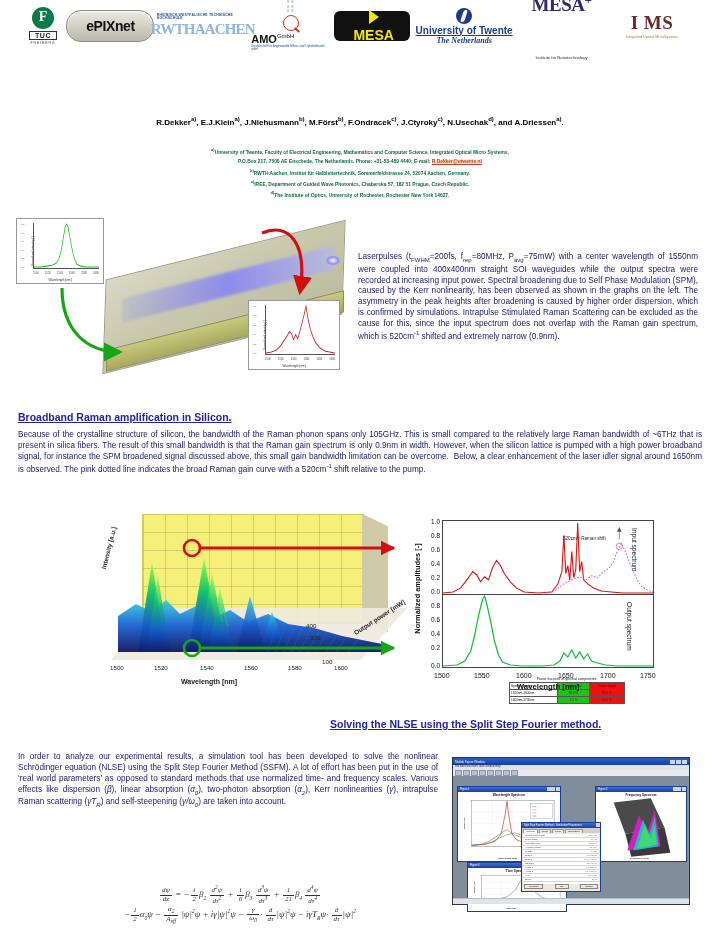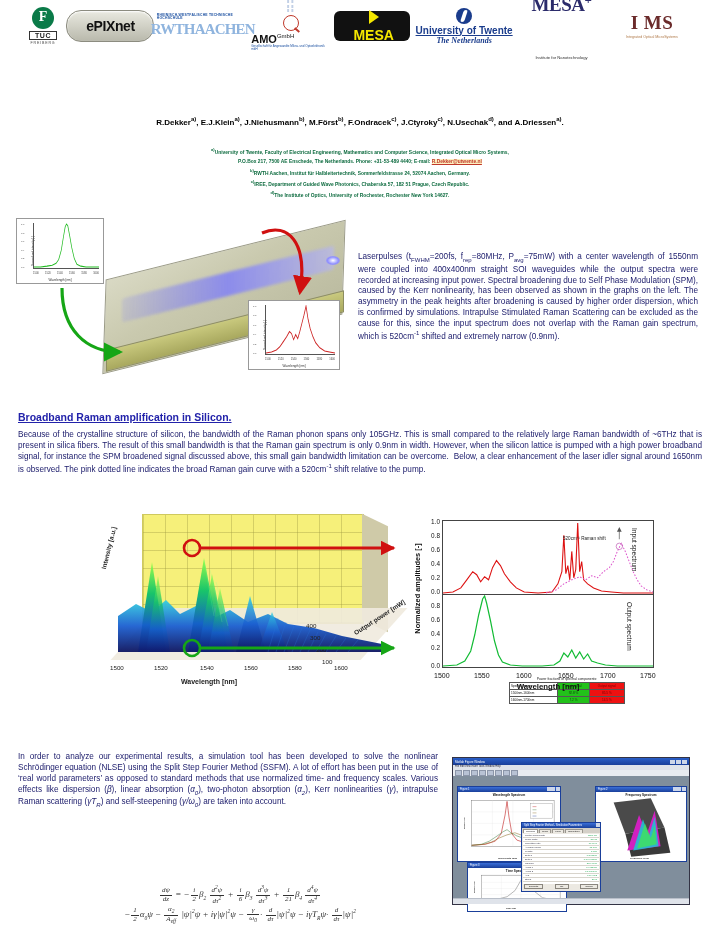--- a/index.html
+++ b/index.html
@@ -477,20 +477,21 @@
 
     <path d="M62,288 C62,330 86,352 120,352" fill="none" stroke="#16a616" stroke-width="3.2" marker-end="url(#mGreen)"></path>
 
     <circle cx="192" cy="548" r="8" fill="none" stroke="#d01010" stroke-width="2.6"></circle>
     <line x1="201" y1="548" x2="394" y2="548" stroke="#d01010" stroke-width="3" marker-end="url(#mRed2)"></line>
 
     <circle cx="192" cy="648" r="8" fill="none" stroke="#16a616" stroke-width="2.6"></circle>
     <line x1="201" y1="648" x2="394" y2="648" stroke="#16a616" stroke-width="3" marker-end="url(#mGreen2)"></line>
   </svg>
 
+  <div class="shead" id="head-nlse">Solving the NLSE using the Split Step Fourier method.</div>
   <div class="para" id="p-nlse">In order to analyze our experimental results, a simulation tool has been developed to solve the nonlinear Schrödinger equation (NLSE) using the Split Step Fourier Method (SSFM). A lot of effort has been put in the use of ‘real world parameters’ as opposed to standard methods that use normalized time- and frequency scales. Various effects like dispersion (<i>β</i>), linear absorption (<i>α<sub>0</sub></i>), two-photon absorption (<i>α<sub>2</sub></i>), Kerr nonlinearities (<i>γ</i>), intrapulse Raman scattering (<i>γT<sub>R</sub></i>) and self-steepening (<i>γ/ω<sub>0</sub></i>) are taken into account.</div>
 
   <div id="equation">
     <div>
       <span class="frac"><span class="n">dψ</span><span class="d">dz</span></span>
       = −<span class="frac"><span class="n">i</span><span class="d">2</span></span>β<sub>2</sub>
       <span class="frac"><span class="n">d<sup>2</sup>ψ</span><span class="d">dτ<sup>2</sup></span></span>
       + <span class="frac"><span class="n">i</span><span class="d">6</span></span>β<sub>3</sub>
       <span class="frac"><span class="n">d<sup>3</sup>ψ</span><span class="d">dτ<sup>3</sup></span></span>
       + <span class="frac"><span class="n">1</span><span class="d">21</span></span>β<sub>4</sub>

